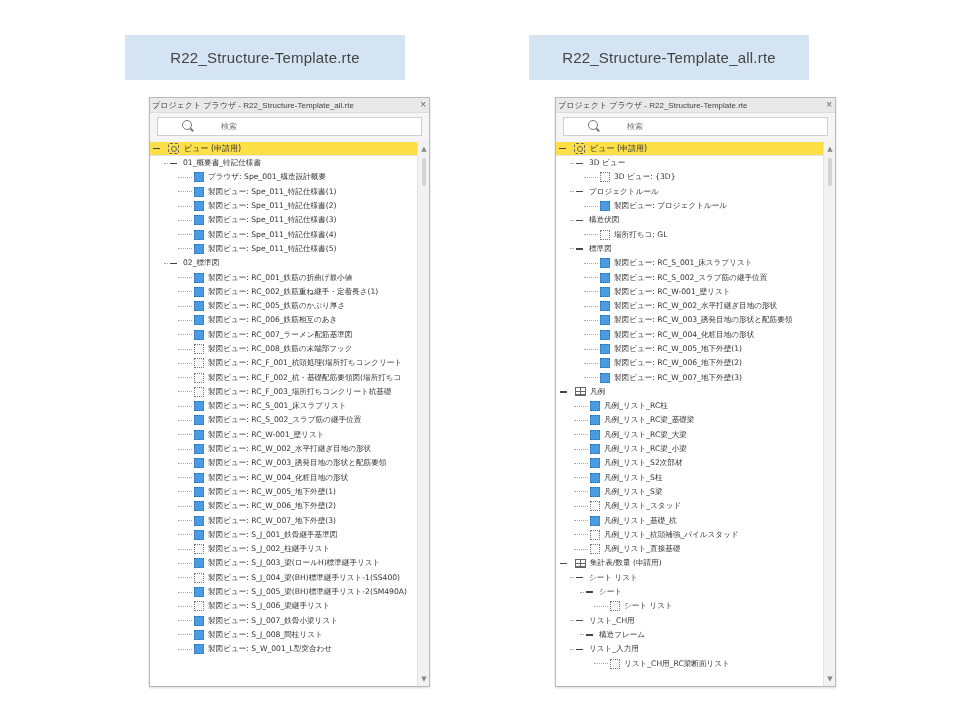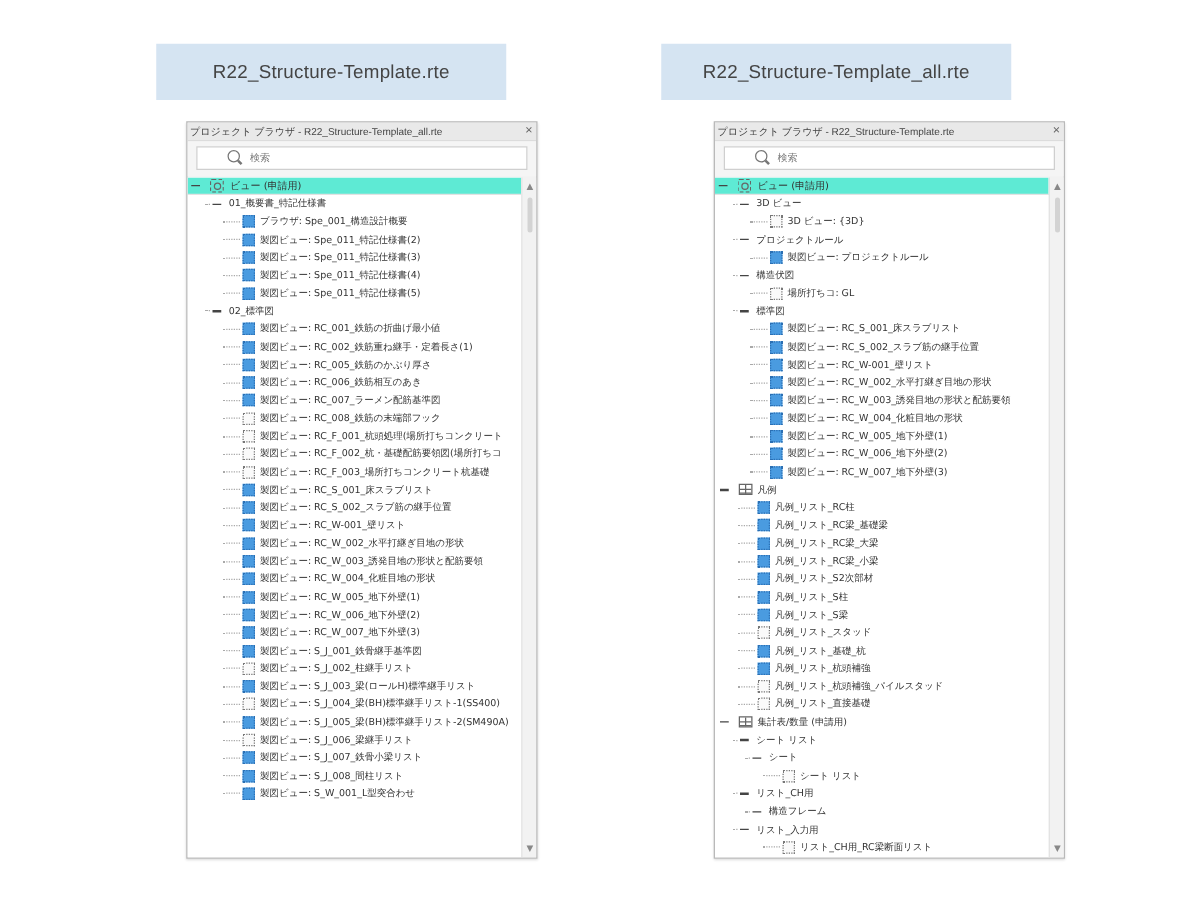--- a/index.html
+++ b/index.html
@@ -8,28 +8,28 @@
   .caption { position: absolute; top: 35px; width: 280px; height: 45px; background: #d5e4f2;
              display: flex; align-items: center; justify-content: center;
              font-family: "Liberation Sans", sans-serif; font-size: 15px; color: #444; letter-spacing: 0.2px; }
   .panel { position: absolute; top: 97px; width: 281px; height: 590px; background: #f2f2f2;
            border: 1px solid #b9b9b9; box-shadow: 0 1px 2px rgba(0,0,0,0.15); overflow: hidden; }
   .titlebar { height: 15px; background: #e9e9e9; display: flex; align-items: center; justify-content: space-between;
               padding: 0 3px 0 2px; border-bottom: 1px solid #dcdcdc;
               font-family: "Liberation Sans", sans-serif; font-size: 8px; color: #444; }
   .close { font-size: 10px; color: #666; cursor: pointer; line-height: 10px; }
   .searchwrap { padding: 4px 7px 5px 7px; background: #f5f5f5; }
-  .search { height: 19px; background: #fff; border: 1px solid #cfcfcf; display: flex; align-items: center; padding-left: 24px; }
+  .search { height: 19px; background: #fff; border: 1px solid #cfcfcf; display: flex; align-items: center; padding-left: 24px; justify-content: space-between; }
   .search .mag { width: 13px; height: 13px; position: relative; margin-right: 5px; }
   .search .mag:before { content: ""; position: absolute; left: 0; top: 0; width: 8px; height: 8px; border: 1.5px solid #777; border-radius: 50%; }
   .search .mag:after { content: ""; position: absolute; left: 8px; top: 9px; width: 4px; height: 1.5px; background: #777; transform: rotate(45deg); }
   .search input { border: none; outline: none; font-size: 8px; color: #999; background: transparent; width: 200px;
                   font-family: "DejaVu Sans", sans-serif; }
   .tree { position: absolute; top: 44px; left: 0; right: 12px; bottom: 0; background: #fff; overflow: hidden; }
-  .rootrow { height: 14px; background: #5eead4; display: flex; align-items: center; padding-left: 3px;
+  .rootrow { height: 14px; background: #fde047; display: flex; align-items: center; padding-left: 3px;
              font-size: 8px; color: #333; border-bottom: 1px solid #e2e2e2; }
   .row { height: 14.3px; display: flex; align-items: center; font-size: 7.6px; color: #333; white-space: nowrap; position: relative; }
   .minus { display: inline-block; width: 7px; height: 1.3px; background: #444; margin-right: 6px; vertical-align: middle; }
   .dots { display: inline-block; border-bottom: 1px dotted #a9a9a9; height: 1px; margin-right: 2px; }
   .vicon { display: inline-block; width: 10px; height: 10px; margin-right: 4px; flex: 0 0 auto; border: 1px dotted #6d8db5; }
   .vicon.filled { background: #4a9be0; border: 1px dotted #2b6fb3; }
   .vicon.empty { background: #fafafa; border: 1px dotted #777; }
   .camicon { display: inline-block; width: 11px; height: 11px; border: 1px dashed #666; border-radius: 2px; margin: 0 5px 0 2px; position: relative; }
   .camicon:after { content: ""; position: absolute; left: 2px; top: 2px; width: 4px; height: 4px; border: 1px solid #666; border-radius: 50%; }
   .tblicon { display: inline-block; width: 11px; height: 9px; border: 1px solid #666; margin: 0 4px 0 2px;
@@ -73,20 +73,26 @@
         <div class="row">
           <span style="width: 28px; flex: 0 0 auto;"></span>
           <span class="dots" style="width: 14px;"></span>
           <span class="vicon filled"></span>
           <span>ブラウザ: Spe_001_構造設計概要</span>
         </div>
         <div class="row">
           <span style="width: 28px; flex: 0 0 auto;"></span>
           <span class="dots" style="width: 14px;"></span>
           <span class="vicon filled"></span>
+          <span>製図ビュー: Spe_011_特記仕様書(1)</span>
+        </div>
+        <div class="row">
+          <span style="width: 28px; flex: 0 0 auto;"></span>
+          <span class="dots" style="width: 14px;"></span>
+          <span class="vicon filled"></span>
           <span>製図ビュー: Spe_011_特記仕様書(2)</span>
         </div>
         <div class="row">
           <span style="width: 28px; flex: 0 0 auto;"></span>
           <span class="dots" style="width: 14px;"></span>
           <span class="vicon filled"></span>
           <span>製図ビュー: Spe_011_特記仕様書(3)</span>
         </div>
         <div class="row">
           <span style="width: 28px; flex: 0 0 auto;"></span>
@@ -273,21 +279,21 @@
         </div>
       </div>
   </div>
   <div class="scrollbar">
     <div class="up">▲</div>
     <div class="thumb"></div>
     <div class="down">▼</div>
   </div>
 </div>
 
-<div class="panel" style="left:571px;" id="panel-right">
+<div class="panel" style="left:555px;" id="panel-right">
   <div class="titlebar">
     <span>プロジェクト ブラウザ - R22_Structure-Template.rte</span>
     <span class="close">×</span>
   </div>
   <div class="searchwrap">
     <div class="search">
       <span class="mag"></span>
       <input type="text" placeholder="検索" style="">
     </div>
   </div>
@@ -450,26 +456,20 @@
         </div>
         <div class="row">
           <span style="width: 18px; flex: 0 0 auto;"></span>
           <span class="dots" style="width: 14px;"></span>
           <span class="vicon filled"></span>
           <span>凡例_リスト_基礎_杭</span>
         </div>
         <div class="row">
           <span style="width: 18px; flex: 0 0 auto;"></span>
           <span class="dots" style="width: 14px;"></span>
-          <span class="vicon filled"></span>
-          <span>凡例_リスト_杭頭補強</span>
-        </div>
-        <div class="row">
-          <span style="width: 18px; flex: 0 0 auto;"></span>
-          <span class="dots" style="width: 14px;"></span>
           <span class="vicon empty"></span>
           <span>凡例_リスト_杭頭補強_パイルスタッド</span>
         </div>
         <div class="row">
           <span style="width: 18px; flex: 0 0 auto;"></span>
           <span class="dots" style="width: 14px;"></span>
           <span class="vicon empty"></span>
           <span>凡例_リスト_直接基礎</span>
         </div>
         <div class="row">

